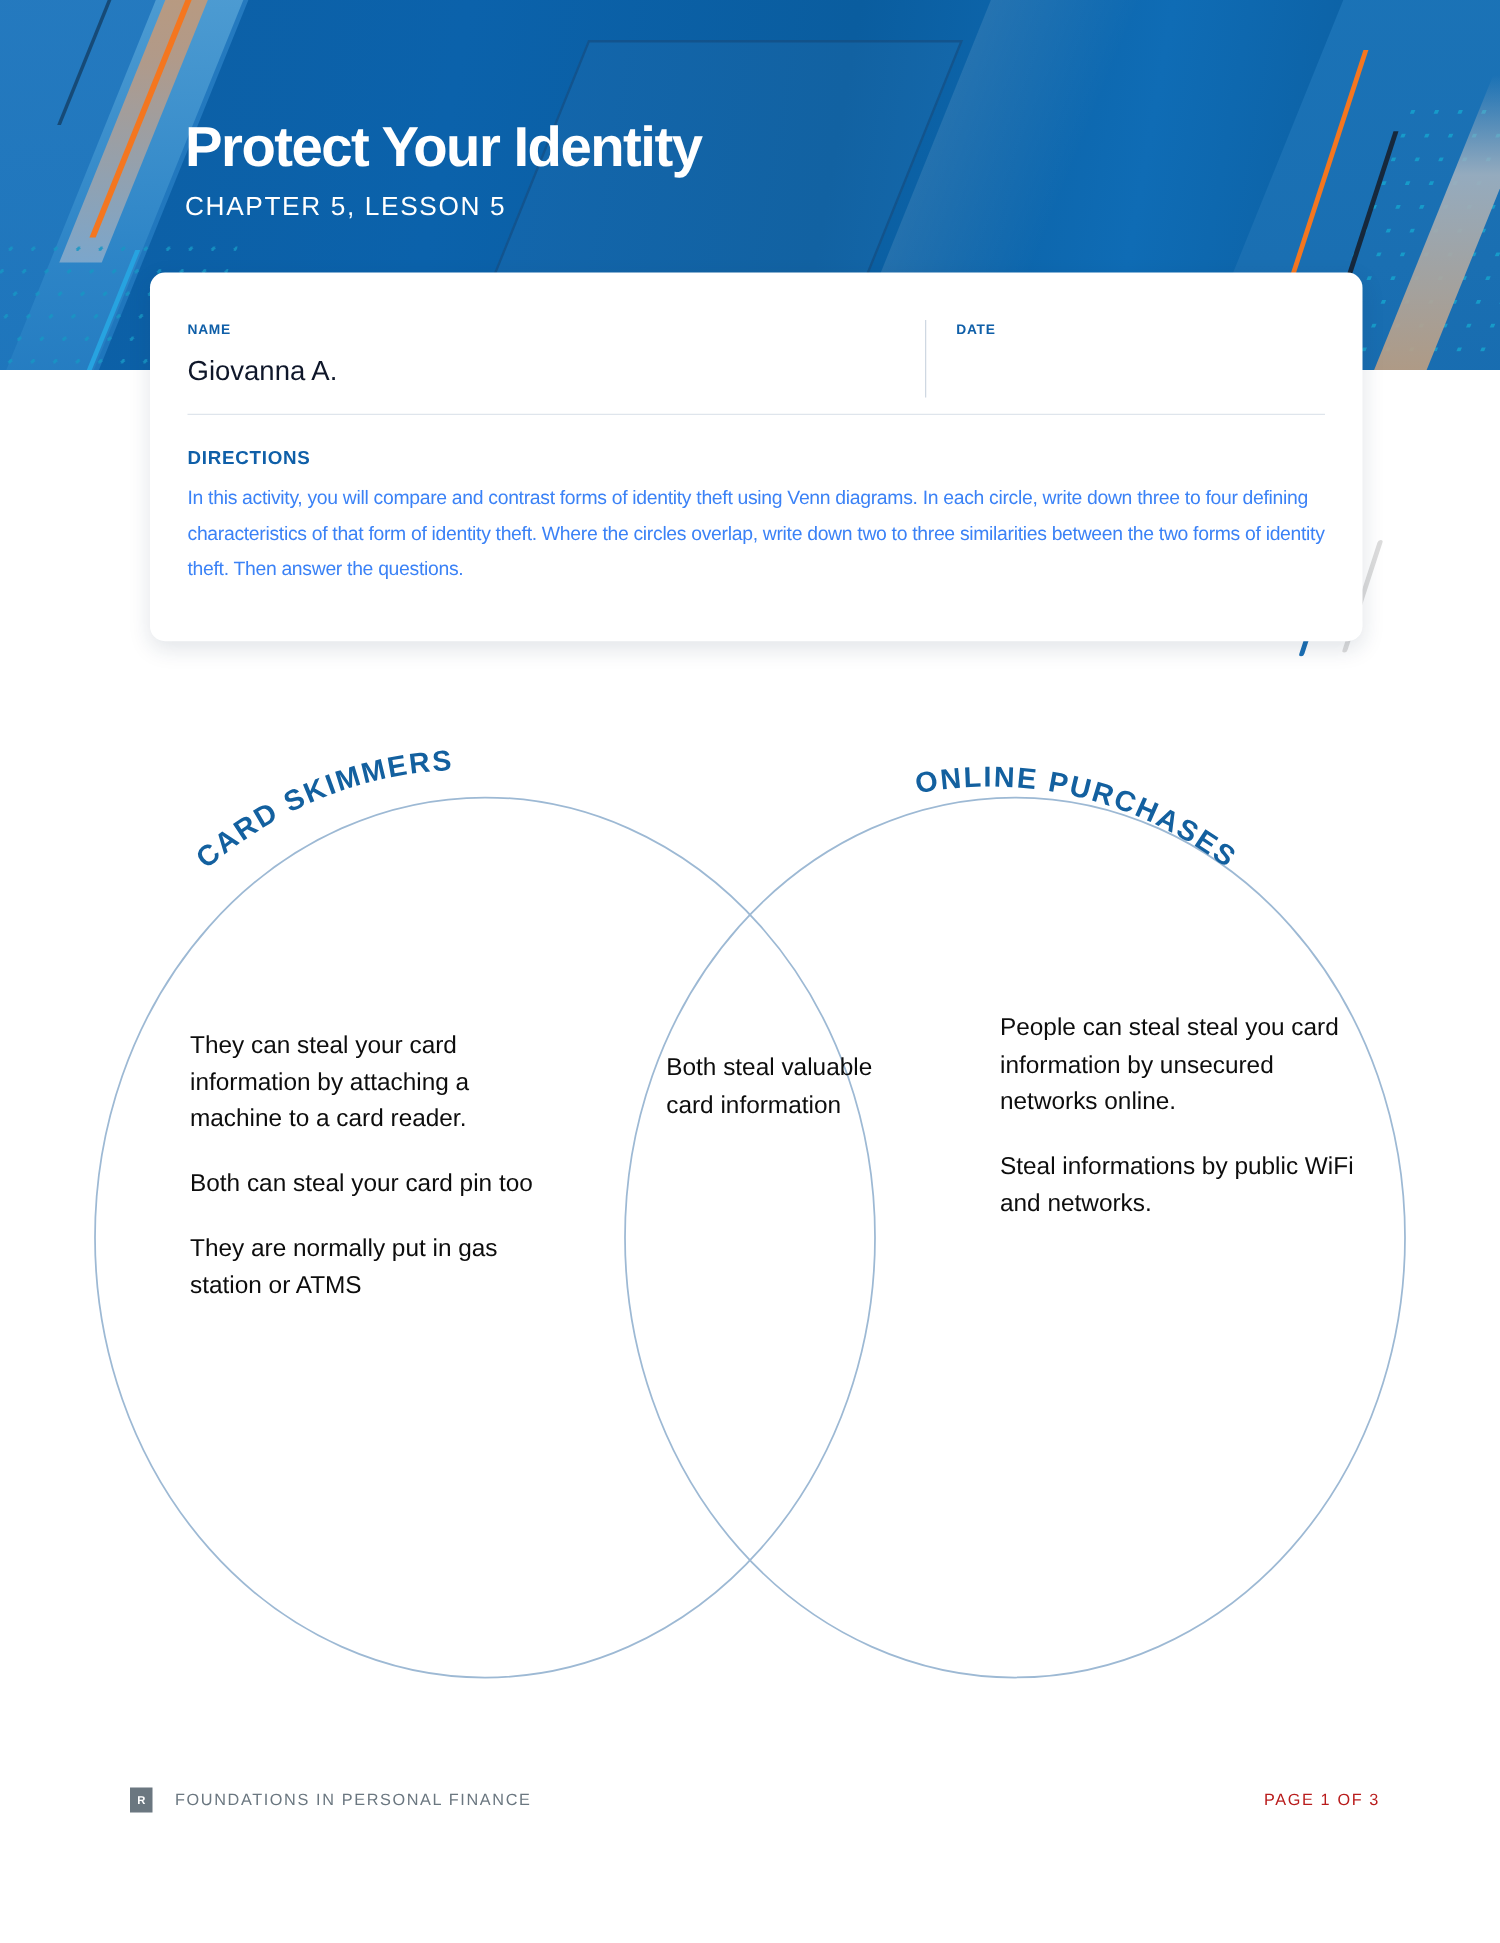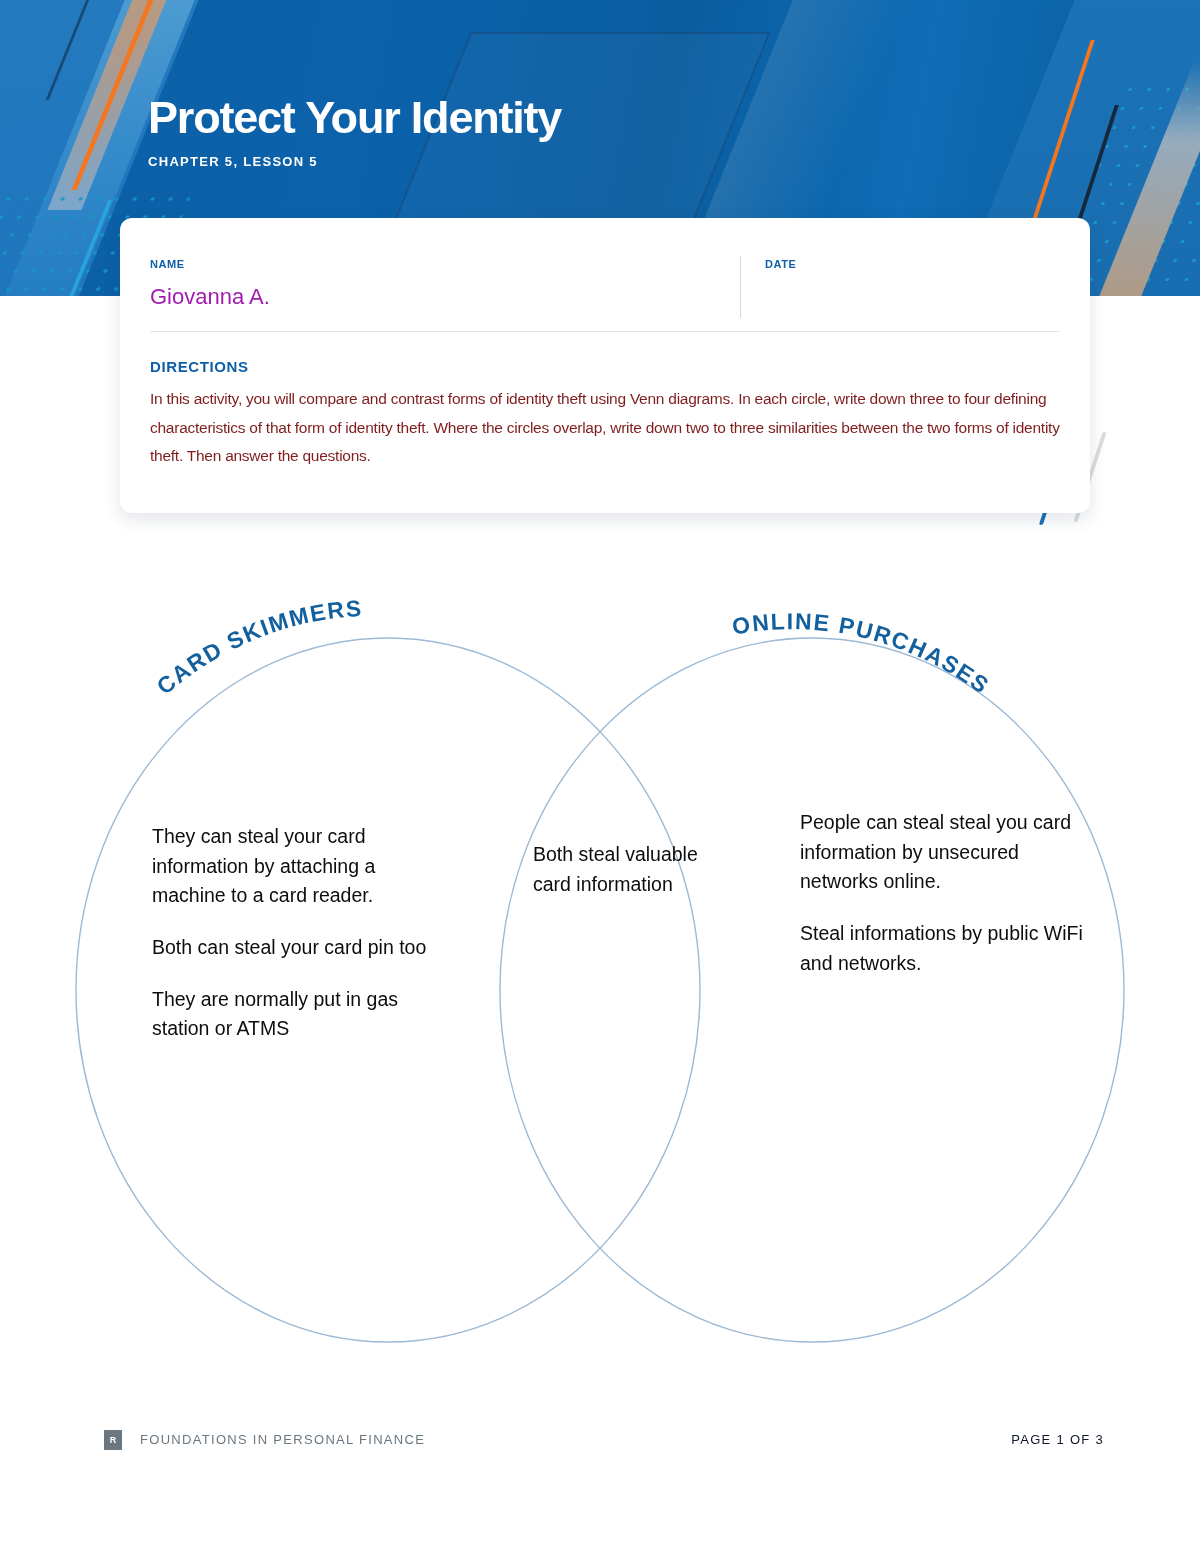--- a/index.html
+++ b/index.html
@@ -118,22 +118,22 @@
     width:4px; height:110px;
     background:#27a3e0;
     transform:skewX(-22deg);
   }
   .hdr-text { position:absolute; left:148px; top:95px; z-index:5; }
   .hdr-title {
     color:#ffffff; font-size:45px; font-weight:bold;
     letter-spacing:-1.2px; line-height:1.02;
   }
   .hdr-sub {
-    color:#ffffff; font-size:13px; letter-spacing:1.3px;
-    margin-top:13px; font-weight:700;
+    color:#ffffff; font-size:21px; letter-spacing:1.3px;
+    margin-top:13px; font-weight:400;
   }
 
   
   .card {
     position:absolute; left:120px; top:218px;
     width:970px; height:295px;
     background:#ffffff;
     border-radius:12px;
     box-shadow:0 6px 18px rgba(20,50,80,.13);
     z-index:10;
@@ -142,33 +142,33 @@
   .fld-label {
     color:#0f5fa8; font-size:11px; font-weight:bold; letter-spacing:.6px;
   }
   .fld-name { position:absolute; left:0; top:0; width:580px; }
   .fld-date { position:absolute; left:615px; top:0; width:290px; }
   .fld-divider {
     position:absolute; left:590px; top:-2px;
     width:1px; height:62px; background:#cfd8e2;
   }
   .fld-value {
-    margin-top:14px; font-size:22px; color:#a21caf; font-weight:400;
+    margin-top:14px; font-size:22px; color:#0f172a; font-weight:400;
   }
   .card-rule {
     position:absolute; left:30px; top:113px;
     width:910px; height:1px; background:#dfe5ec;
   }
   .dir-block { position:absolute; left:30px; top:140px; width:910px; }
   .dir-label {
     color:#0f5fa8; font-size:15px; font-weight:bold; letter-spacing:.6px;
   }
   .dir-text {
     margin-top:10px; font-size:15.5px; line-height:1.85;
-    color:#7f1d1d; letter-spacing:-.25px;
+    color:#3b82f6; letter-spacing:-.25px;
   }
   .card-line-blue {
     position:absolute; left:1058px; top:407px;
     width:4px; height:118px; background:#1a6fb4;
     transform:skewX(-18deg); z-index:6; border-radius:2px;
   }
   .card-line-gray {
     position:absolute; left:1088px; top:432px;
     width:4px; height:90px; background:#dcdcdc;
     transform:skewX(-18deg); z-index:6; border-radius:2px;
@@ -195,21 +195,21 @@
     width:18px; height:20px; background:#6b7780;
     color:#ffffff; font-size:9px; font-weight:bold;
     display:flex; align-items:center; justify-content:center;
   }
   .f-text {
     position:absolute; left:140px; top:4px;
     font-size:13px; letter-spacing:1.3px; color:#6b7780;
   }
   .f-page {
     position:absolute; right:96px; top:4px;
-    font-size:13px; letter-spacing:1.3px; color:#0f172a;
+    font-size:13px; letter-spacing:1.3px; color:#b91c1c;
   }
 </style>
 </head>
 <body>
 
 <div class="header">
   <div class="dots-left-dark"></div>
   <div class="hdr-band-a"></div>
   <div class="hdr-band-b"></div>
   <div class="hdr-tan-left"></div>

